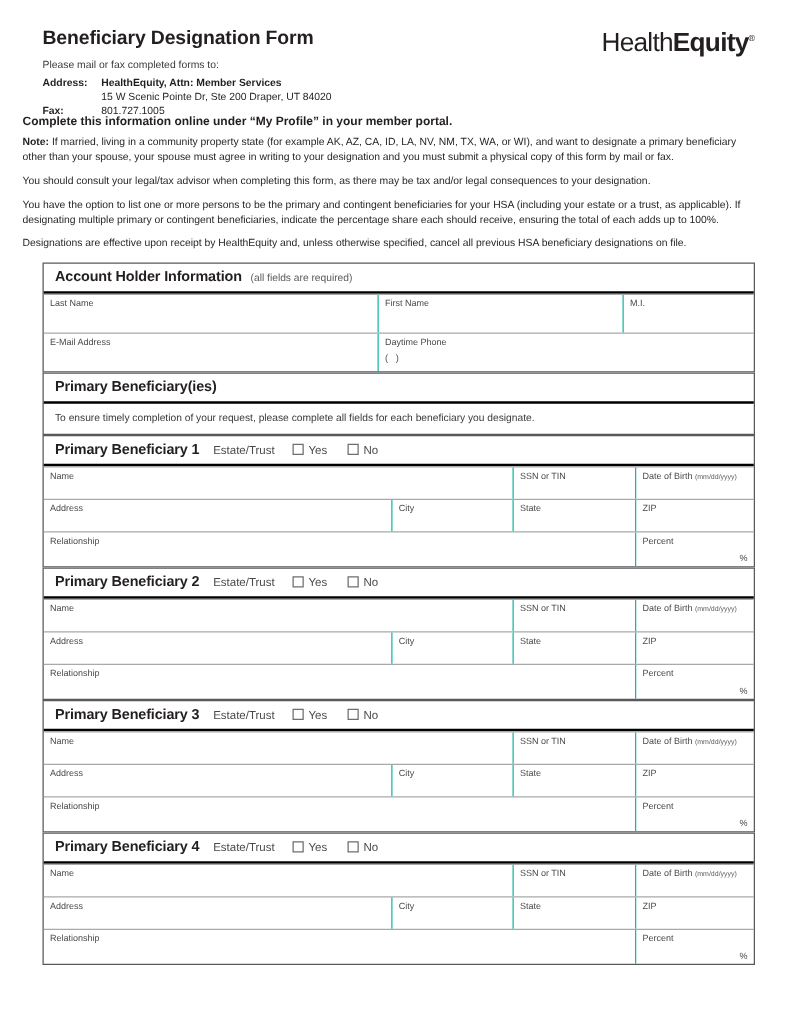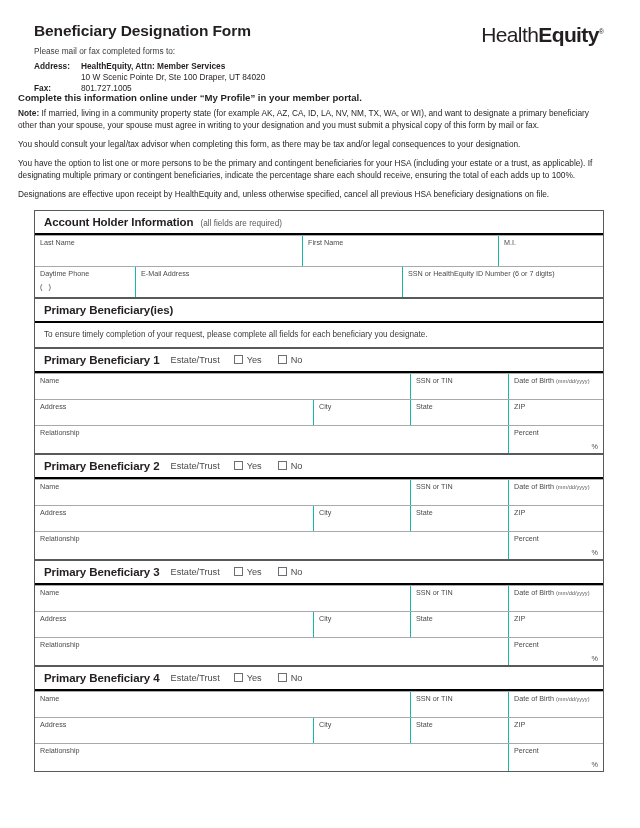--- a/index.html
+++ b/index.html
@@ -235,21 +235,21 @@
     <div class="form-title">Beneficiary Designation Form</div>
     <div class="mail-line">Please mail or fax completed forms to:</div>
     <table class="addr-table">
       <tbody>
           <tr>
         <td class="addr-label">Address:</td>
         <td class="addr-strong">HealthEquity, Attn: Member Services</td>
       </tr>
       <tr>
         <td></td>
-        <td>10 W Scenic Pointe Dr, Ste 100 Draper, UT 84020</td>
+        <td>15 W Scenic Pointe Dr, Ste 200 Draper, UT 84020</td>
       </tr>
       <tr>
         <td class="addr-label">Fax:</td>
         <td>801.727.1005</td>
       </tr>
     </tbody>
       </table>
     <div class="logo">
       <span class="lg-light">Health</span><span class="lg-bold">Equity</span><span class="lg-reg">®</span>
     </div>
@@ -273,29 +273,26 @@
         <span class="flabel">Last Name</span>
       </div>
       <div class="fcell ah-r1-c2 ah-tall">
         <span class="flabel">First Name</span>
       </div>
       <div class="fcell ah-r1-c3 ah-tall">
         <span class="flabel">M.I.</span>
       </div>
     </div>
     <div class="frow">
+      <div class="fcell ah-r2-c1 ah-tall">
+        <span class="flabel">E-Mail Address</span>
+      </div>
       <div class="fcell ah-r2-c2 ah-tall">
         <span class="flabel">Daytime Phone</span>
         <span class="fsub">(          )</span>
-      </div>
-      <div class="fcell ah-r2-c1 ah-tall">
-        <span class="flabel">E-Mail Address</span>
-      </div>
-      <div class="fcell ah-r2-c3 ah-tall">
-        <span class="flabel">SSN or HealthEquity ID Number (6 or 7 digits)</span>
       </div>
     </div>
   </div>
 
   <div class="section">
     <div class="sec-head">
       <span class="sec-head-title">Primary Beneficiary(ies)</span>
     </div>
     <div class="note-row">To ensure timely completion of your request, please complete all fields for each beneficiary you designate.</div>
   </div>

